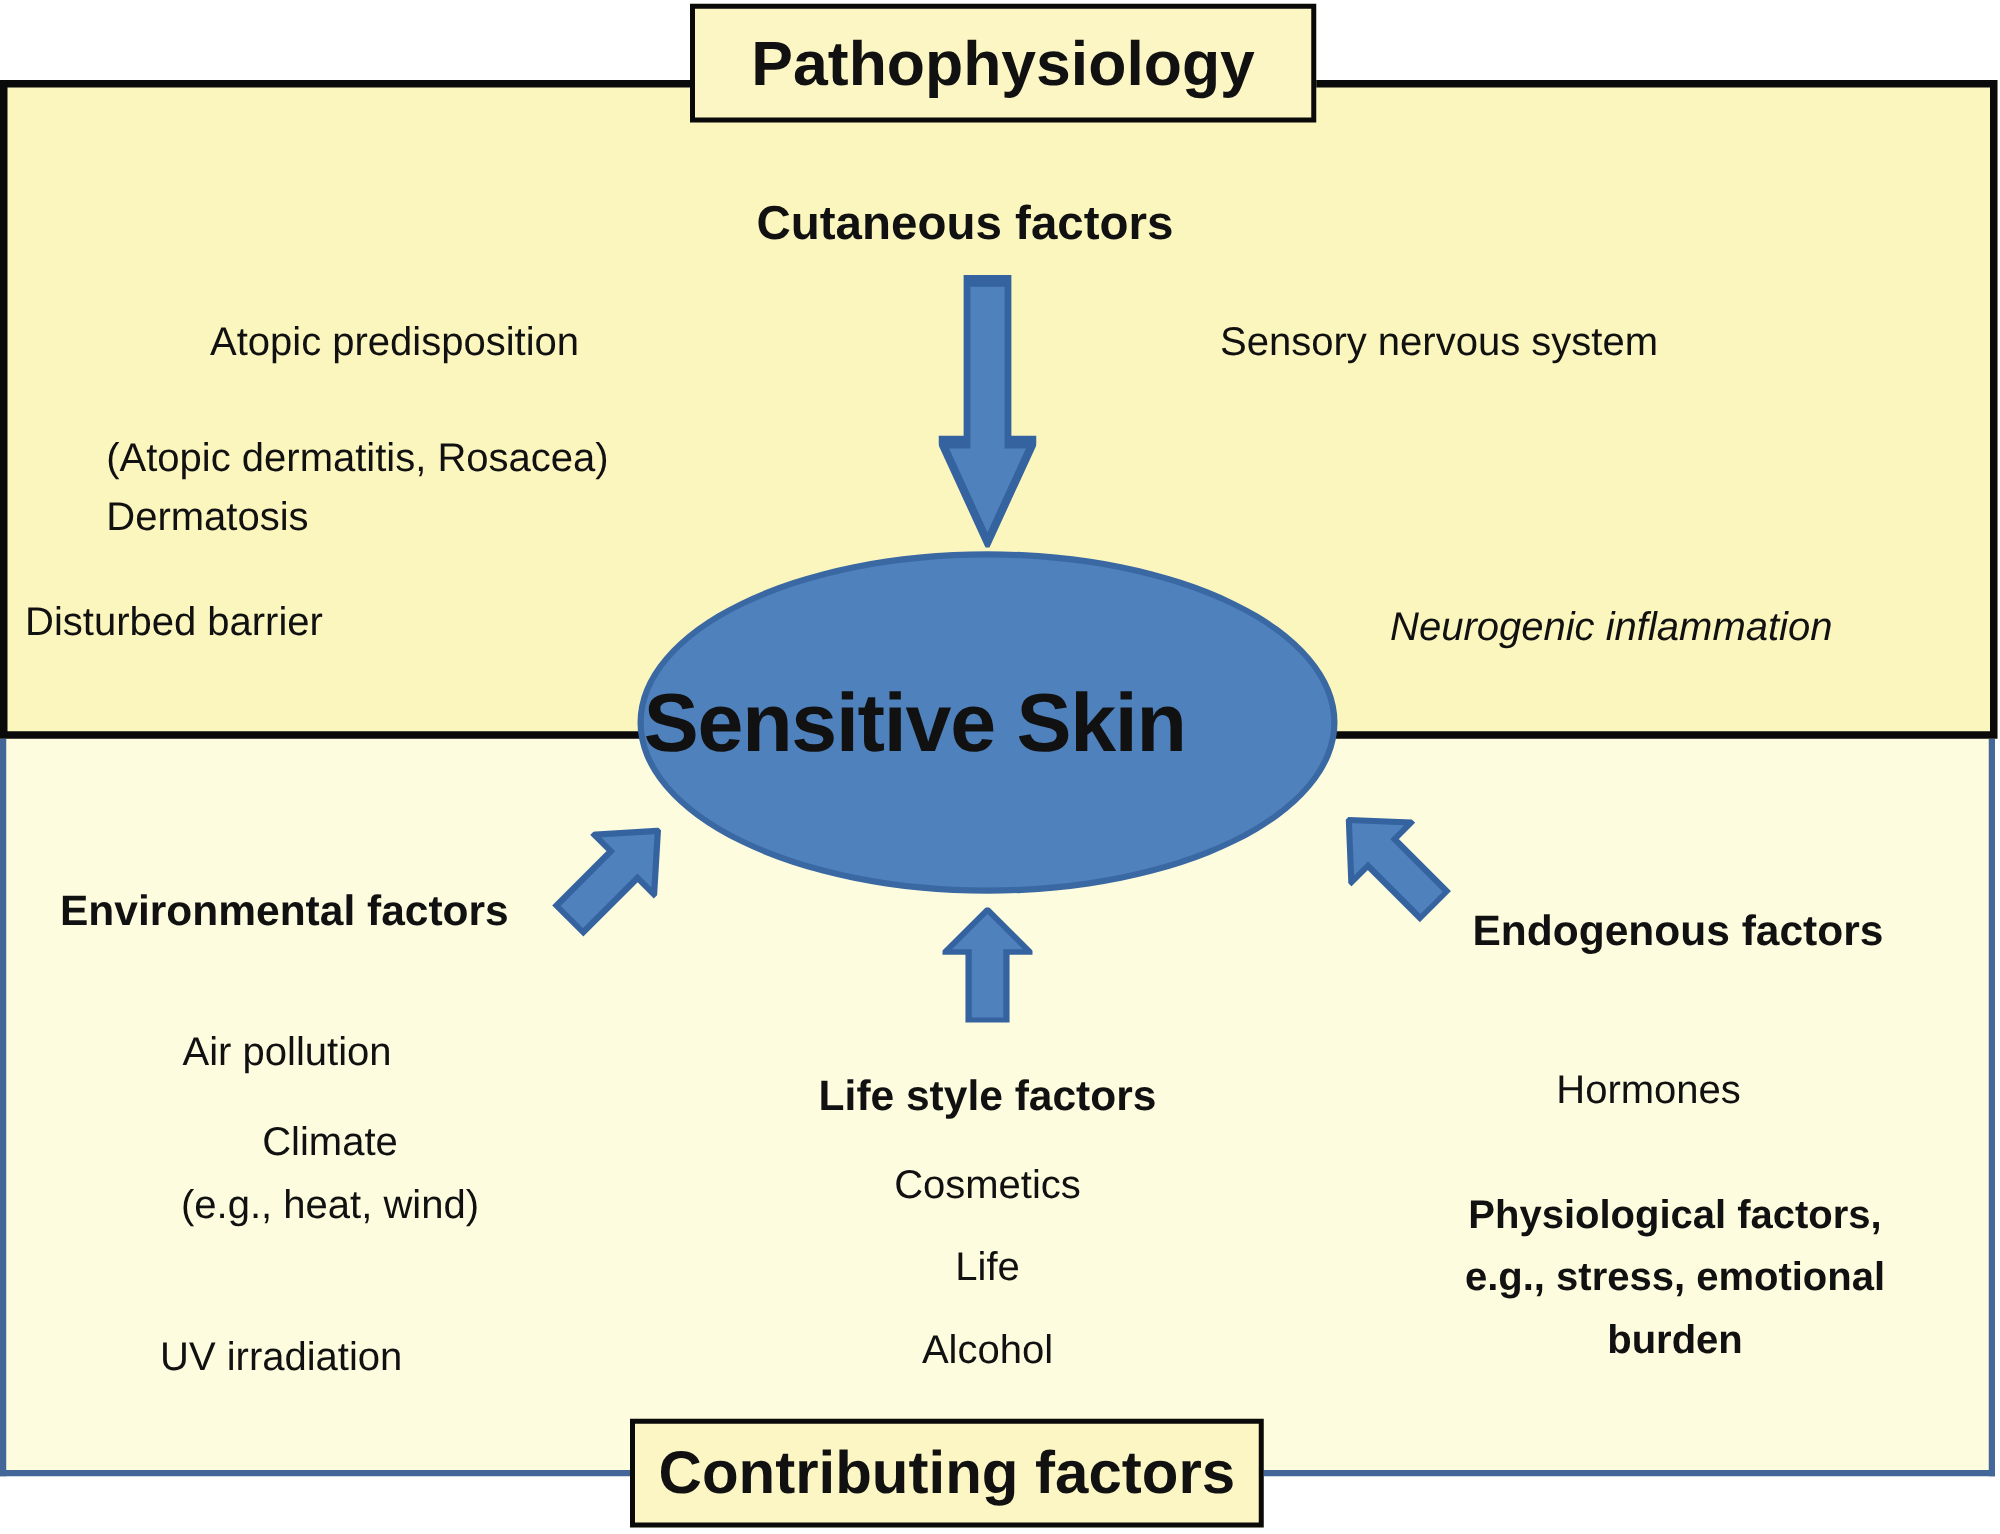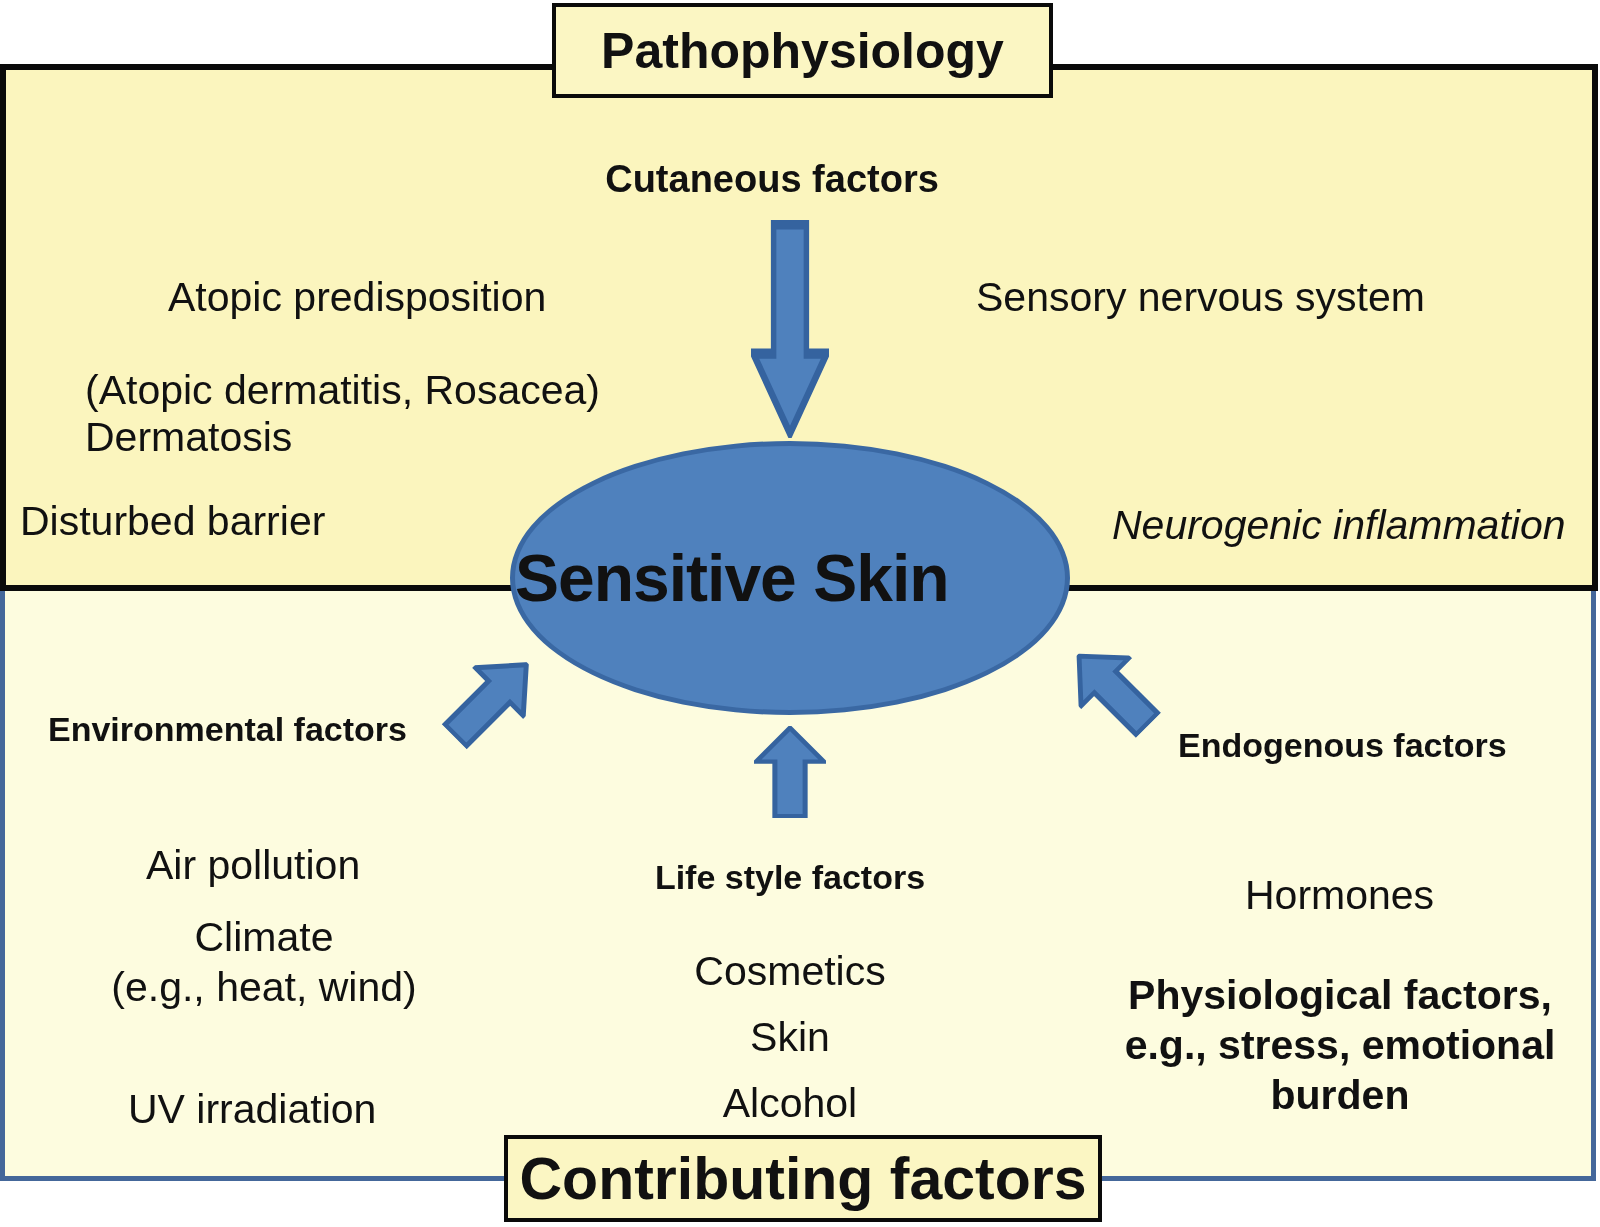--- a/index.html
+++ b/index.html
@@ -22,32 +22,32 @@
     z-index:0;
   }
   .titlebox{
     position:absolute;box-sizing:border-box;z-index:6;
     background:var(--c-titlebox_fill,#fbf6c3);
     border:4px solid var(--c-top_border,#000);
     display:flex;align-items:center;justify-content:center;
     font-weight:700;white-space:nowrap;
   }
   .titlebox-top{left:552px;top:3px;width:501px;height:95px;font-size:50px;}
-  .titlebox-bottom{left:504px;top:1135px;width:598px;height:87px;font-size:59px;}
+  .titlebox-bottom{left:504px;top:1135px;width:507px;height:87px;font-size:48px;}
   .ellipse{
     position:absolute;left:510px;top:441px;width:560px;height:274px;
     background:var(--c-shape_fill,#4f81bd);
     border:5px solid var(--c-shape_stroke,#3d6ca5);
     border-radius:50%;z-index:4;box-sizing:border-box;
     display:flex;align-items:center;justify-content:flex-start;
   }
   .ellipse span{font-size:66px;font-weight:700;letter-spacing:-1px;white-space:nowrap;}
   .arrow{position:absolute;z-index:3;}
   .arrow svg{display:block;width:100%;height:100%;}
-  .t{position:absolute;font-size:41px;white-space:nowrap;z-index:2;line-height:47px;margin-top:24px;}
+  .t{position:absolute;font-size:32px;white-space:nowrap;z-index:2;line-height:47px;}
   .th{position:absolute;font-size:34px;font-weight:700;white-space:nowrap;z-index:2;}
   .hcut{position:absolute;font-size:38px;font-weight:700;white-space:nowrap;z-index:2;}
   .c{transform:translateX(-50%);}
   .tc{text-align:center;}
   .lh50{line-height:50px;}
 </style>
 </head>
 <body>
 
 <div id="canvas">
@@ -109,21 +109,21 @@
 
   <div class="t tc c lh50" style="left:264px;top:888px;">
     <div>Climate</div>
     <div>(e.g., heat, wind)</div>
   </div>
 
   <div class="t" style="left:128px;top:1062px;">UV irradiation</div>
 
   <div class="th c" style="left:790px;top:858px;">Life style factors</div>
   <div class="t c" style="left:790px;top:924px;">Cosmetics</div>
-  <div class="t c" style="left:790px;top:990px;">Skin</div>
+  <div class="t c" style="left:790px;top:990px;">Life</div>
   <div class="t c" style="left:790px;top:1056px;">Alcohol</div>
 
   <div class="th" style="left:1150px;top:726px;margin-left:28px;">Endogenous factors</div>
 
   <div class="t" style="left:1245px;top:848px;">Hormones</div>
 
   <div class="t tc c lh50" style="left:1340px;top:946px;font-weight:bold;">
     <div>Physiological factors,</div>
     <div>e.g., stress, emotional</div>
     <div>burden</div>

